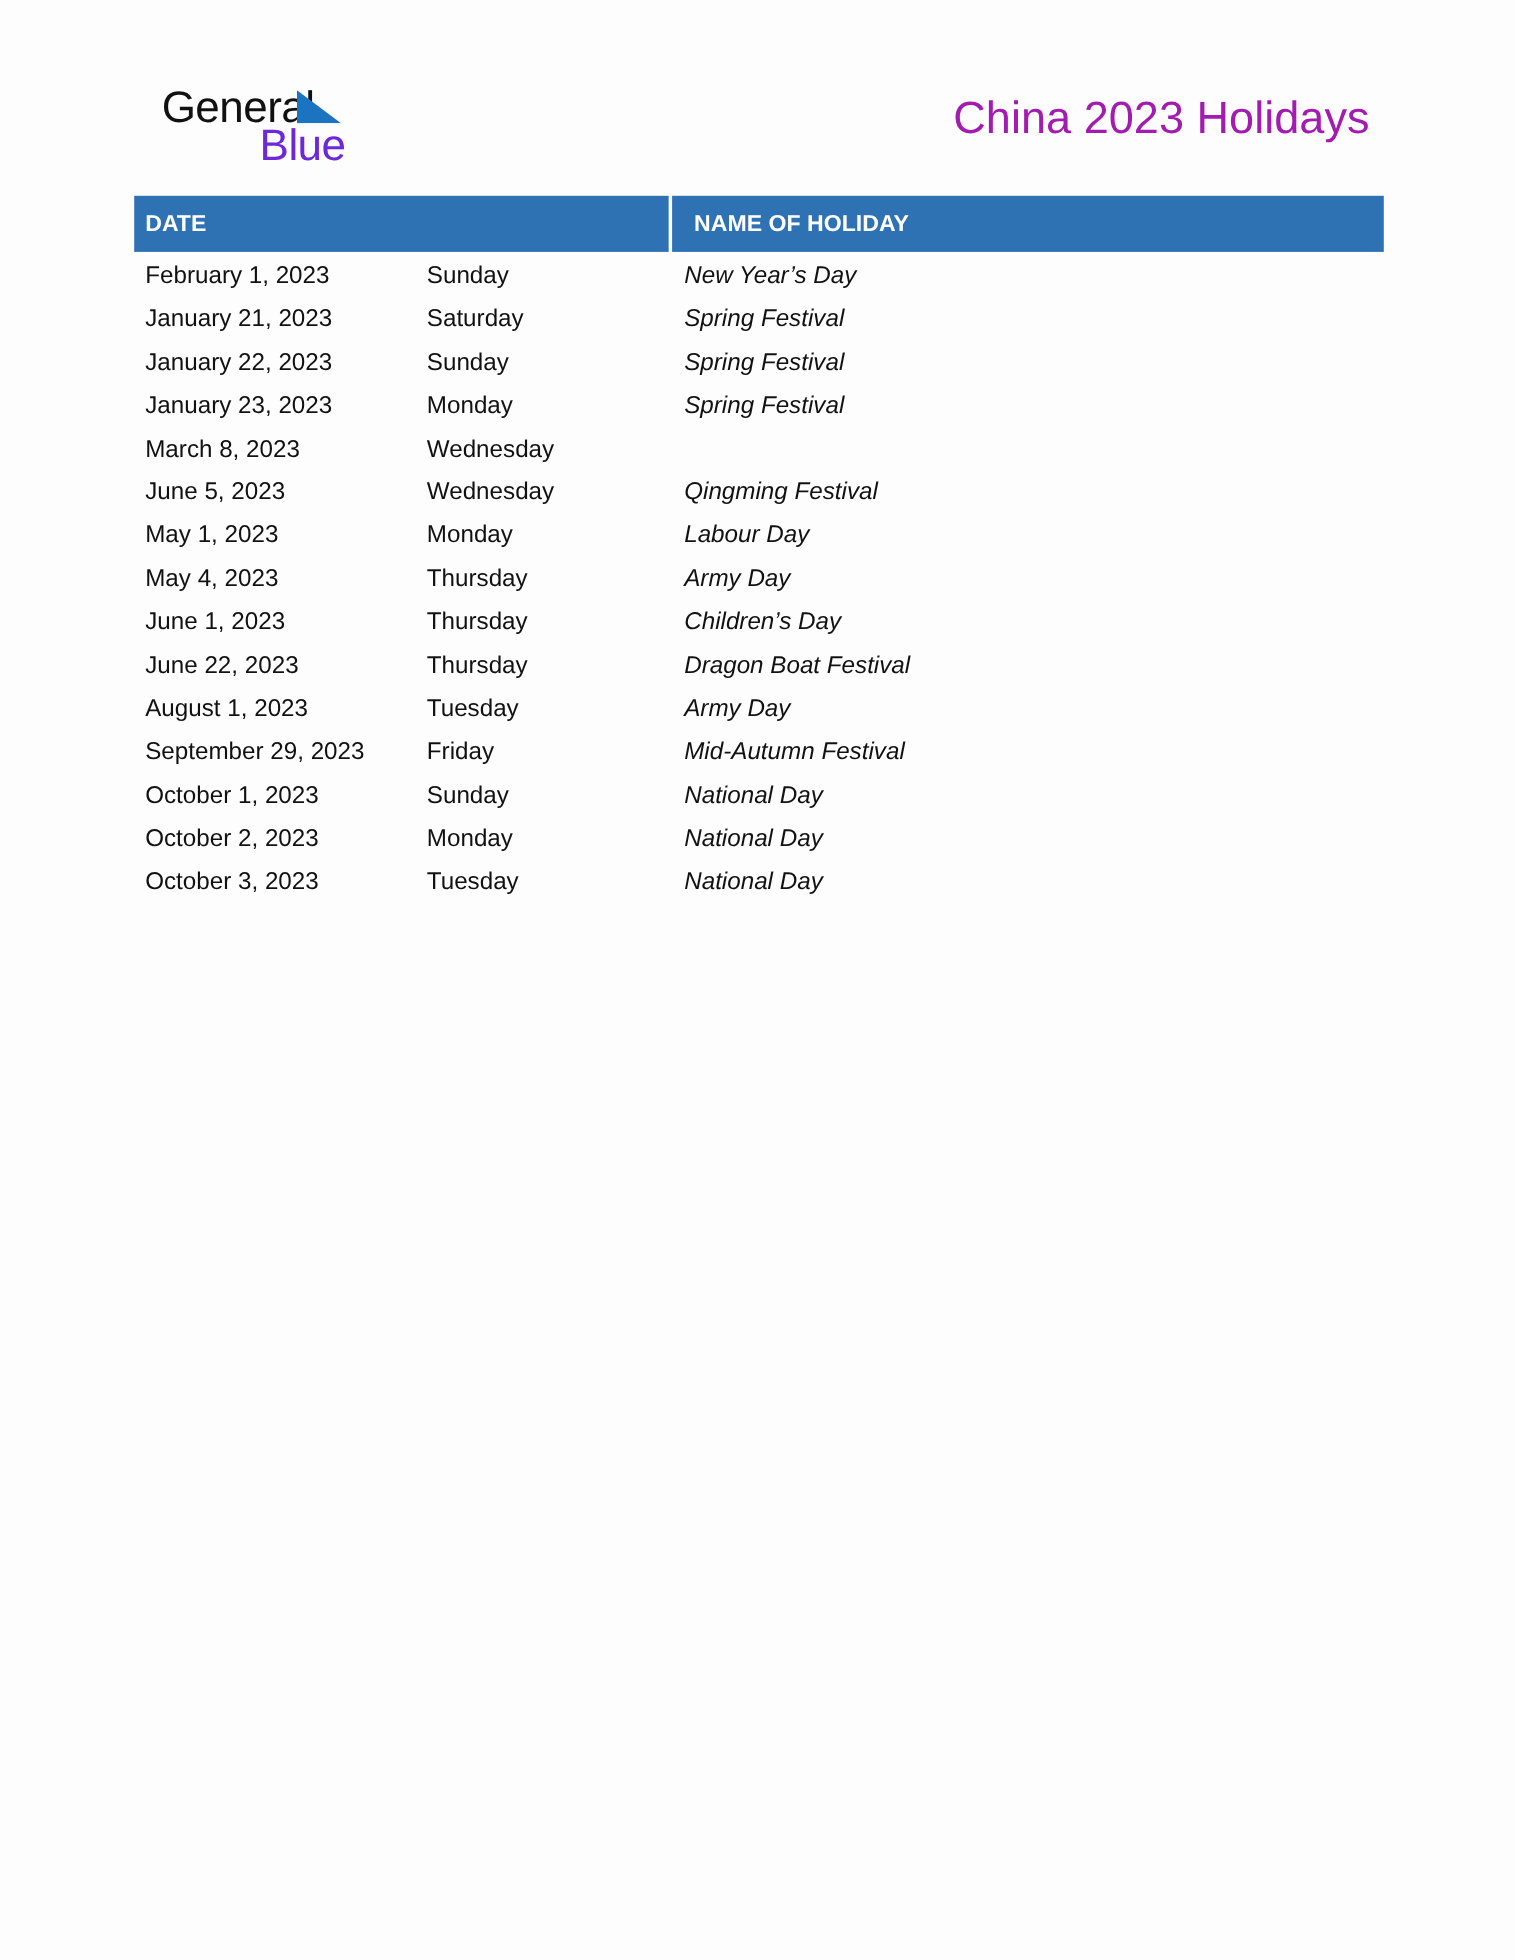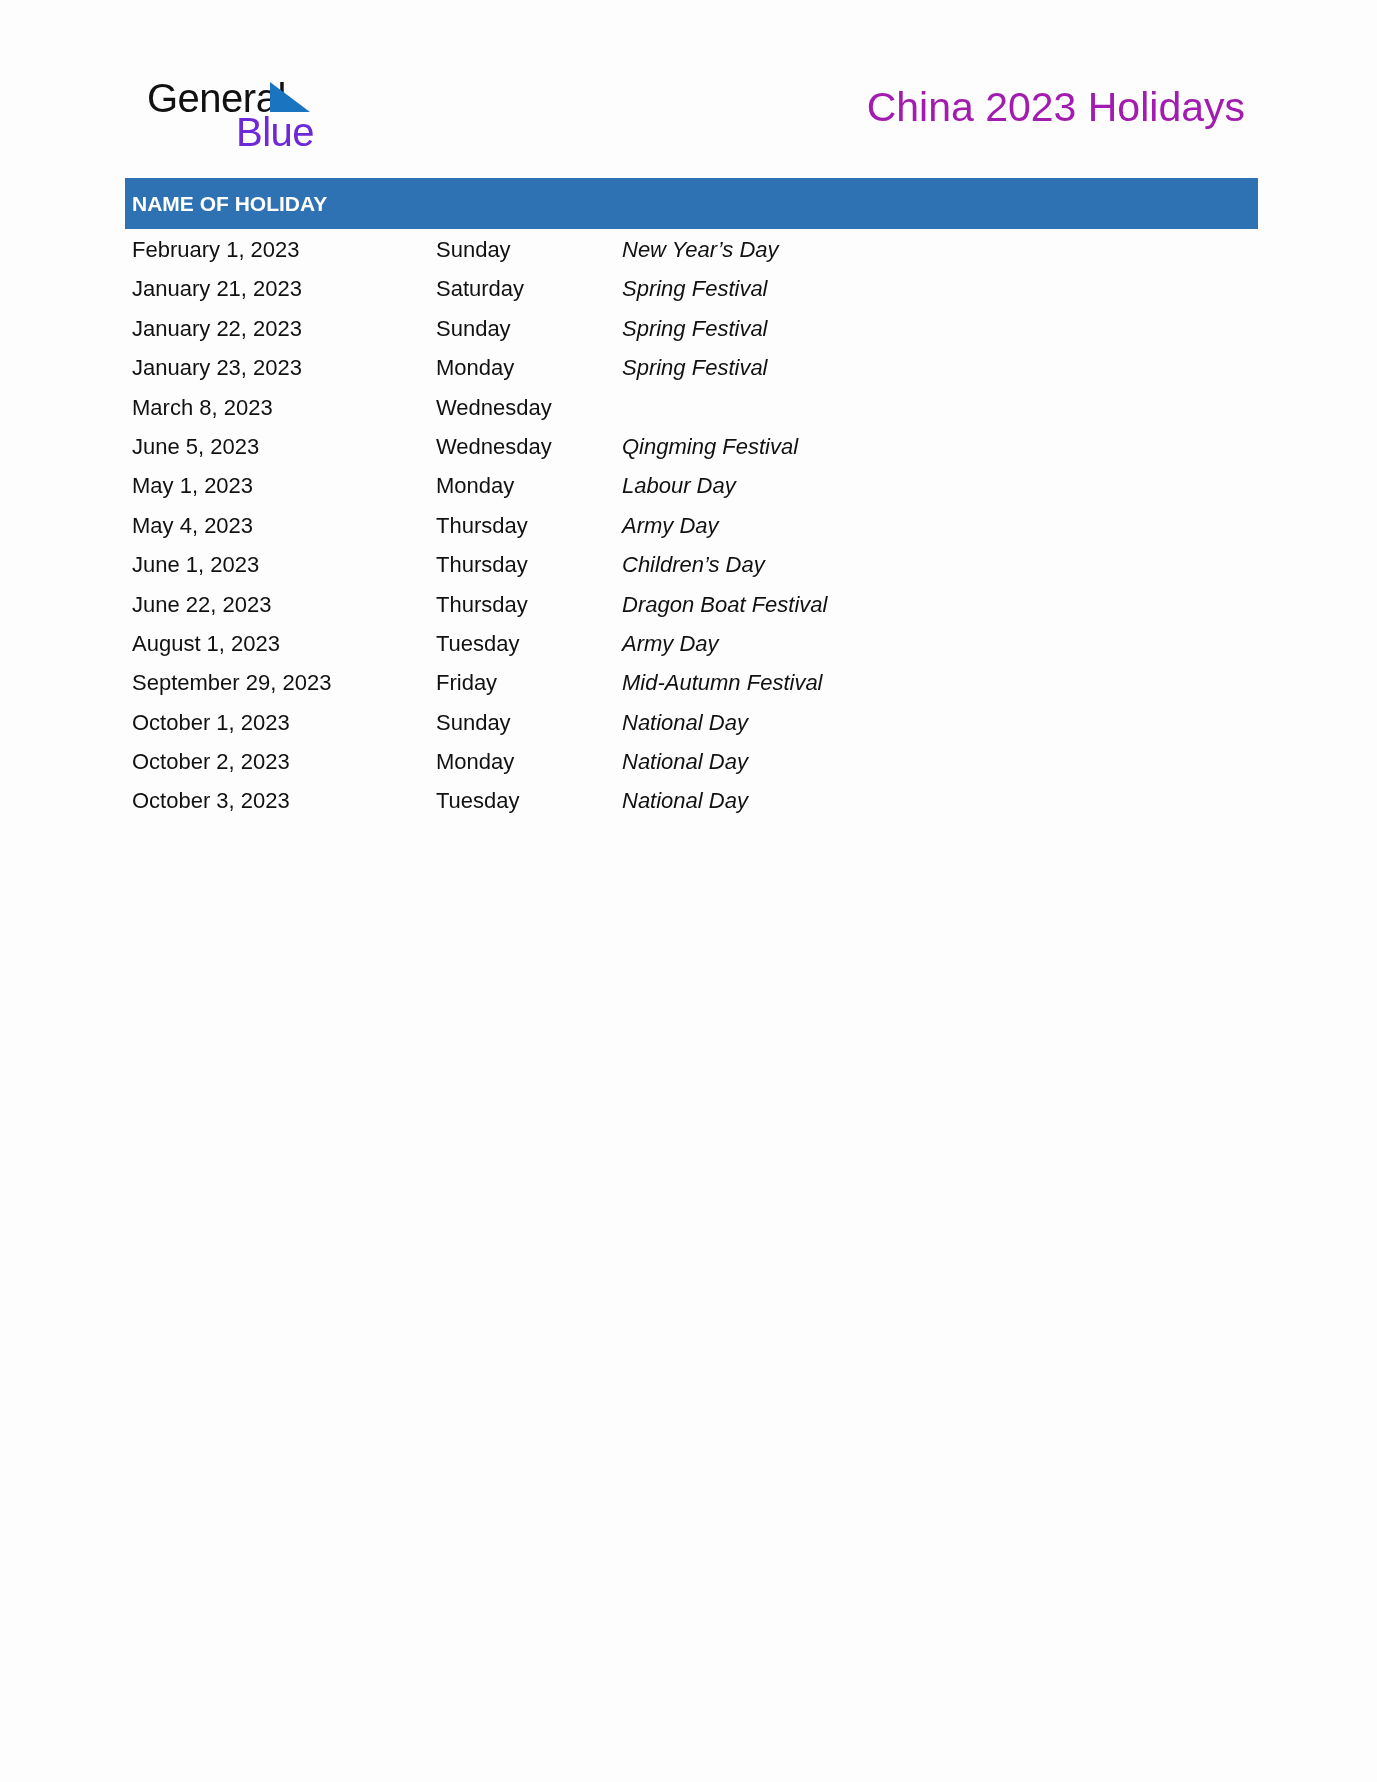--- a/index.html
+++ b/index.html
@@ -69,57 +69,58 @@
       color: #fff;
       font-weight: bold;
       font-size: 21px;
       line-height: 51px;
       box-sizing: border-box;
       padding-left: 10px;
       height: 51px;
     }
     .th-date { width: 486px; }
     .th-gap { width: 3px; background: #fdfdfd; }
-    .th-name { flex: 1; padding-left: 7px; }
+    .th-name { flex: 1; padding-left: 20px; }
     .rows {
       position: absolute;
       left: 122px;
       top: 230px;
       width: 1136px;
     }
     .row {
       position: relative;
       height: 39.4px;
       font-size: 22px;
       line-height: 39.4px;
       color: #111;
     }
     .cell {
       position: absolute;
       top: 0;
       white-space: nowrap;
     }
     .c-date { left: 10px; }
-    .c-day { left: 266px; margin-left: 48px; }
+    .c-day { left: 266px; }
     .c-name { left: 500px; font-style: italic; }
   </style>
 </head>
 <body>
 
 <div class="logo">
   <span class="logo-general">General</span>
   <svg class="logo-triangle-wrap" width="40" height="30" viewBox="0 0 40 30">
     <polygon points="0,0 0,30 40,30" fill="#1a74c0"></polygon>
   </svg>
   <span class="logo-blue">Blue</span>
 </div>
 
 <div class="page-title">China 2023 Holidays</div>
 
 <div class="table-header">
+  <div class="th th-date">DATE</div>
   <div class="th-gap"></div>
   <div class="th th-name">NAME OF HOLIDAY</div>
 </div>
 
 <div class="rows">
   <div class="row">
     <span class="cell c-date">February 1, 2023</span>
     <span class="cell c-day">Sunday</span>
     <span class="cell c-name">New Year’s Day</span>
   </div>

